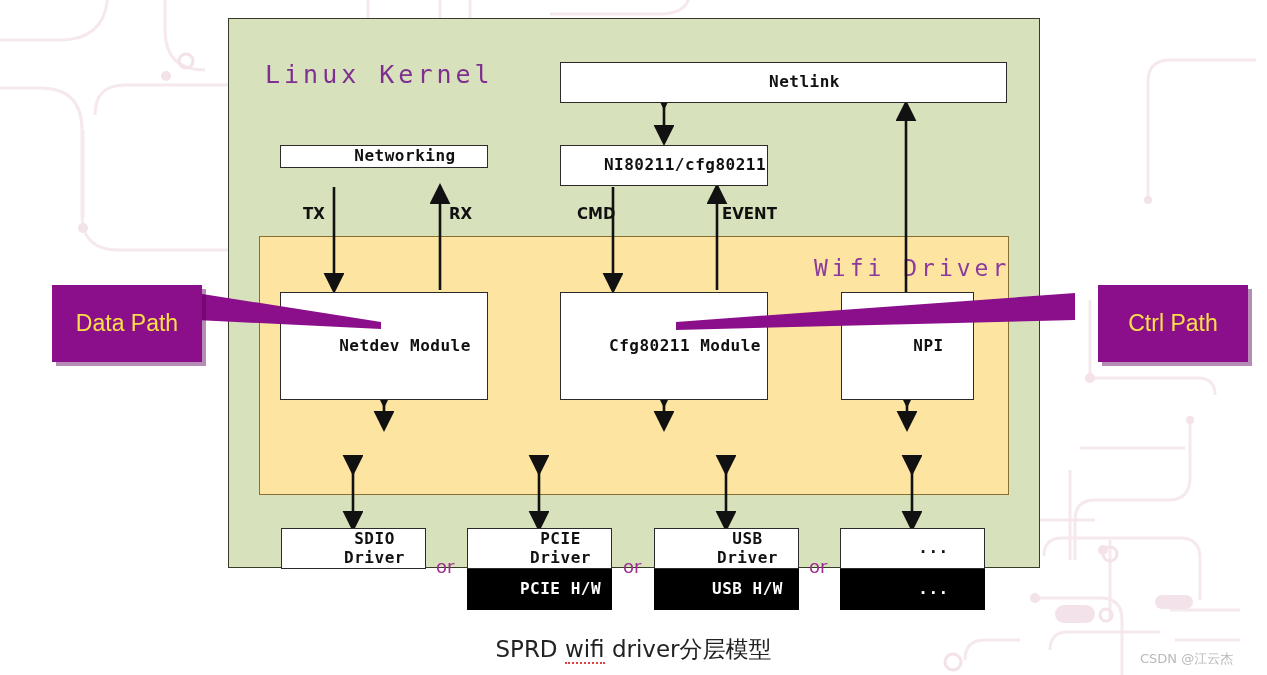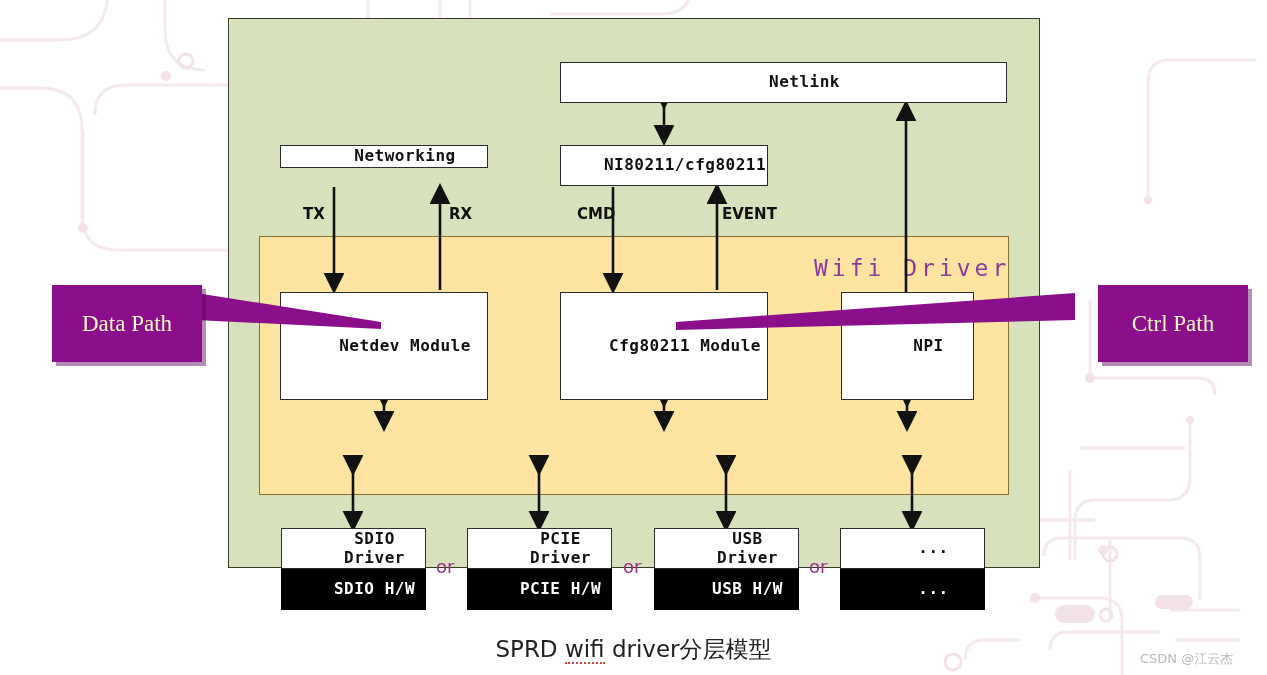--- a/index.html
+++ b/index.html
@@ -61,22 +61,22 @@
     position:absolute;
     font-family:"DejaVu Sans",sans-serif;
     color:#9b2d8f;font-size:18px;white-space:nowrap;
   }
 
   
   .callout{
     position:absolute;background:#8b0f8b;
     box-shadow:4px 4px 0 rgba(90,0,90,.45);
     display:flex;align-items:center;justify-content:center;
-    color:#fef9c3;font-size:23px;
-    font-family:Liberation Serif, serif;
+    color:#fde047;font-size:23px;
+    font-family:Liberation Sans, sans-serif;
     white-space:nowrap;
     text-align:center;
   }
 
   
   .caption{
     position:absolute;left:0;top:634px;width:1267px;
     text-align:center;font-size:23px;color:#222222;
     font-family:"DejaVu Sans",sans-serif;
   }
@@ -139,20 +139,21 @@
     </g>
     <g fill="none" stroke="#f3e2e9" stroke-width="3">
       <circle cx="186" cy="61" r="7"></circle>
       <circle cx="1110" cy="554" r="7"></circle>
       <circle cx="1106" cy="615" r="6"></circle>
       <circle cx="953" cy="662" r="8"></circle>
     </g>
   </svg>
 
   <div class="kernel-box"></div>
+  <div class="kernel-title">Linux Kernel</div>
 
   <div class="wifi-box"></div>
   <div class="wifi-title">Wifi Driver</div>
 
   <svg class="overlay" viewBox="0 0 1267 675" xmlns="http://www.w3.org/2000/svg">
     <defs>
       <marker id="ah" markerWidth="9" markerHeight="9" refX="6.5" refY="4" orient="auto" markerUnits="strokeWidth">
         <path d="M0,0 L8,4 L0,8 z" fill="#111111"></path>
       </marker>
     </defs>
@@ -192,21 +193,20 @@
   <div class="node" style="left:560px;top:292px;width:208px;height:108px;">Cfg80211 Module</div>
 
   <div class="node" style="left:841px;top:292px;width:133px;height:108px;">NPI</div>
 
 
   <div class="node" style="left:281px;top:528px;width:145px;height:41px;">SDIO Driver</div>
   <div class="node" style="left:467px;top:528px;width:145px;height:41px;">PCIE Driver</div>
   <div class="node" style="left:654px;top:528px;width:145px;height:41px;">USB Driver</div>
   <div class="node" style="left:840px;top:528px;width:145px;height:41px;">...</div>
 
-  <div class="node hw" style="left:281px;top:569px;width:145px;height:41px;">SDIO H/W</div>
   <div class="node hw" style="left:467px;top:569px;width:145px;height:41px;">PCIE H/W</div>
   <div class="node hw" style="left:654px;top:569px;width:145px;height:41px;text-align:center;">USB H/W</div>
   <div class="node hw" style="left:840px;top:569px;width:145px;height:41px;">...</div>
 
   <div class="edge-label" style="left:303px;top:205px;">TX</div>
   <div class="edge-label" style="left:449px;top:205px;">RX</div>
   <div class="edge-label" style="left:577px;top:205px;">CMD</div>
   <div class="edge-label" style="left:722px;top:205px;">EVENT</div>
 
   <div class="or-label" style="left:436px;top:556px;">or</div>

